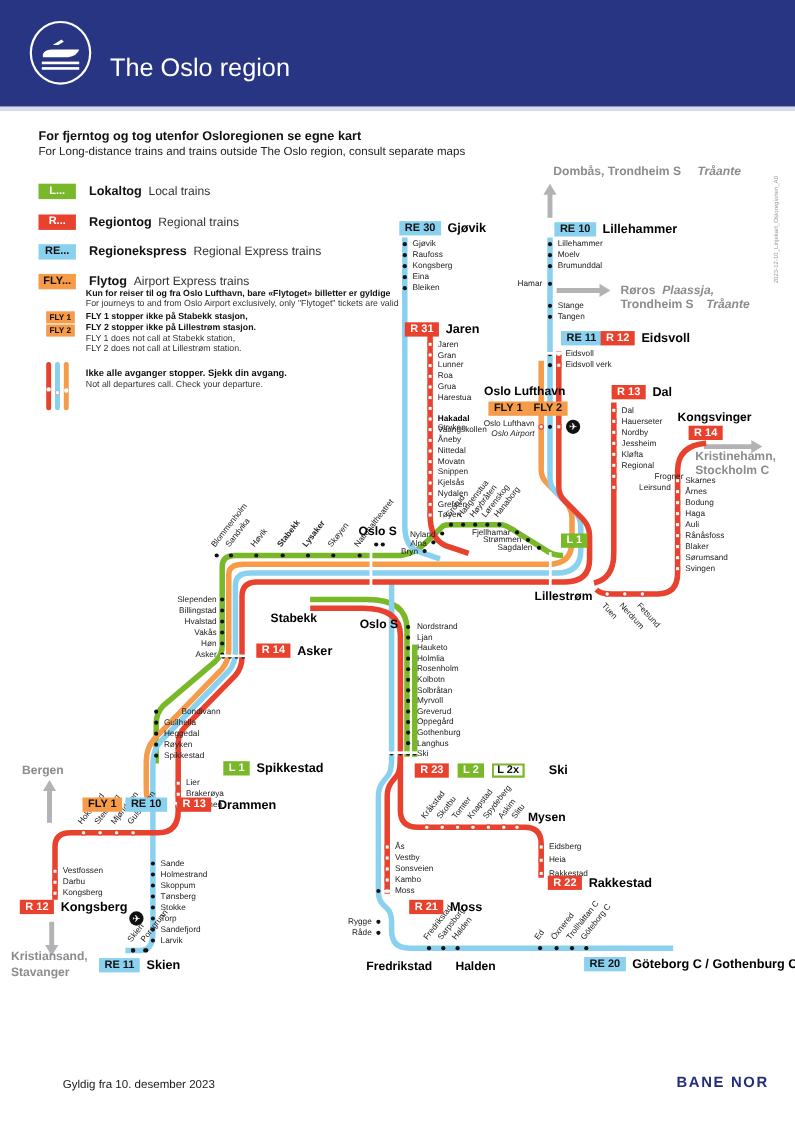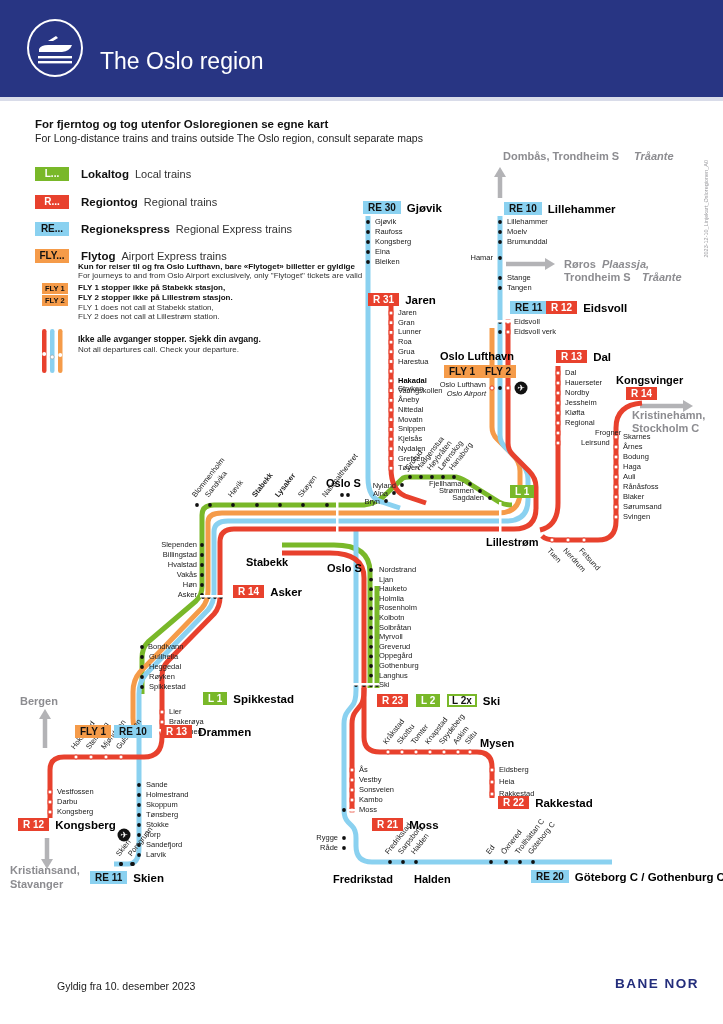--- a/index.html
+++ b/index.html
@@ -362,21 +362,21 @@
       <div class="st" style="left: 623px; top: 482px;">Rånåsfoss</div>
       <div class="st" style="left: 623px; top: 492px;">Blaker</div>
       <div class="st" style="left: 623px; top: 502px;">Sørumsand</div>
       <div class="st" style="left: 623px; top: 512px;">Svingen</div>
       <div class="st" style="right: 526px; top: 540px;">Slependen</div>
       <div class="st" style="right: 526px; top: 550px;">Billingstad</div>
       <div class="st" style="right: 526px; top: 560px;">Hvalstad</div>
       <div class="st" style="right: 526px; top: 570px;">Vakås</div>
       <div class="st" style="right: 526px; top: 580px;">Høn</div>
       <div class="st" style="right: 526px; top: 590px;">Asker</div>
-      <div class="st" style="left: 148px; top: 642px;">Bondivann</div>
+      <div class="st" style="left: 165px; top: 642px;">Bondivann</div>
       <div class="st" style="left: 149px; top: 652px;">Gullhella</div>
       <div class="st" style="left: 149px; top: 662px;">Heggedal</div>
       <div class="st" style="left: 149px; top: 672px;">Røyken</div>
       <div class="st" style="left: 149px; top: 682px;">Spikkestad</div>
       <div class="st" style="left: 169px; top: 707px;">Lier</div>
       <div class="st" style="left: 169px; top: 717px;">Brakerøya</div>
       <div class="st" style="left: 169px; top: 727px;">Drammen</div>
       <div class="st" style="left: 57px; top: 787px;">Vestfossen</div>
       <div class="st" style="left: 57px; top: 797px;">Darbu</div>
       <div class="st" style="left: 57px; top: 807px;">Kongsberg</div>
@@ -534,21 +534,21 @@
       <div class="badge" style="left: 90px; top: 871px;">
         <span class="bpill bb">RE 11</span>
         <span class="btitle">Skien</span>
       </div>
       <div class="badge" style="left: 377px; top: 694px;">
         <span class="bpill br">R 23</span>
       </div>
       <div class="badge" style="left: 416px; top: 694px;">
         <span class="bpill bg">L 2</span>
       </div>
-      <div class="badge" style="left: 447px; top: 694px;">
+      <div class="badge" style="left: 447px; top: 694px; gap: 16px;">
         <span class="bpill bx">L 2x</span>
         <span class="btitle">Ski</span>
       </div>
       <div class="badge" style="left: 372px; top: 818px;">
         <span class="bpill br">R 21</span>
         <span class="btitle">Moss</span>
       </div>
       <div class="badge" style="left: 498px; top: 796px;">
         <span class="bpill br">R 22</span>
         <span class="btitle">Rakkestad</span>

